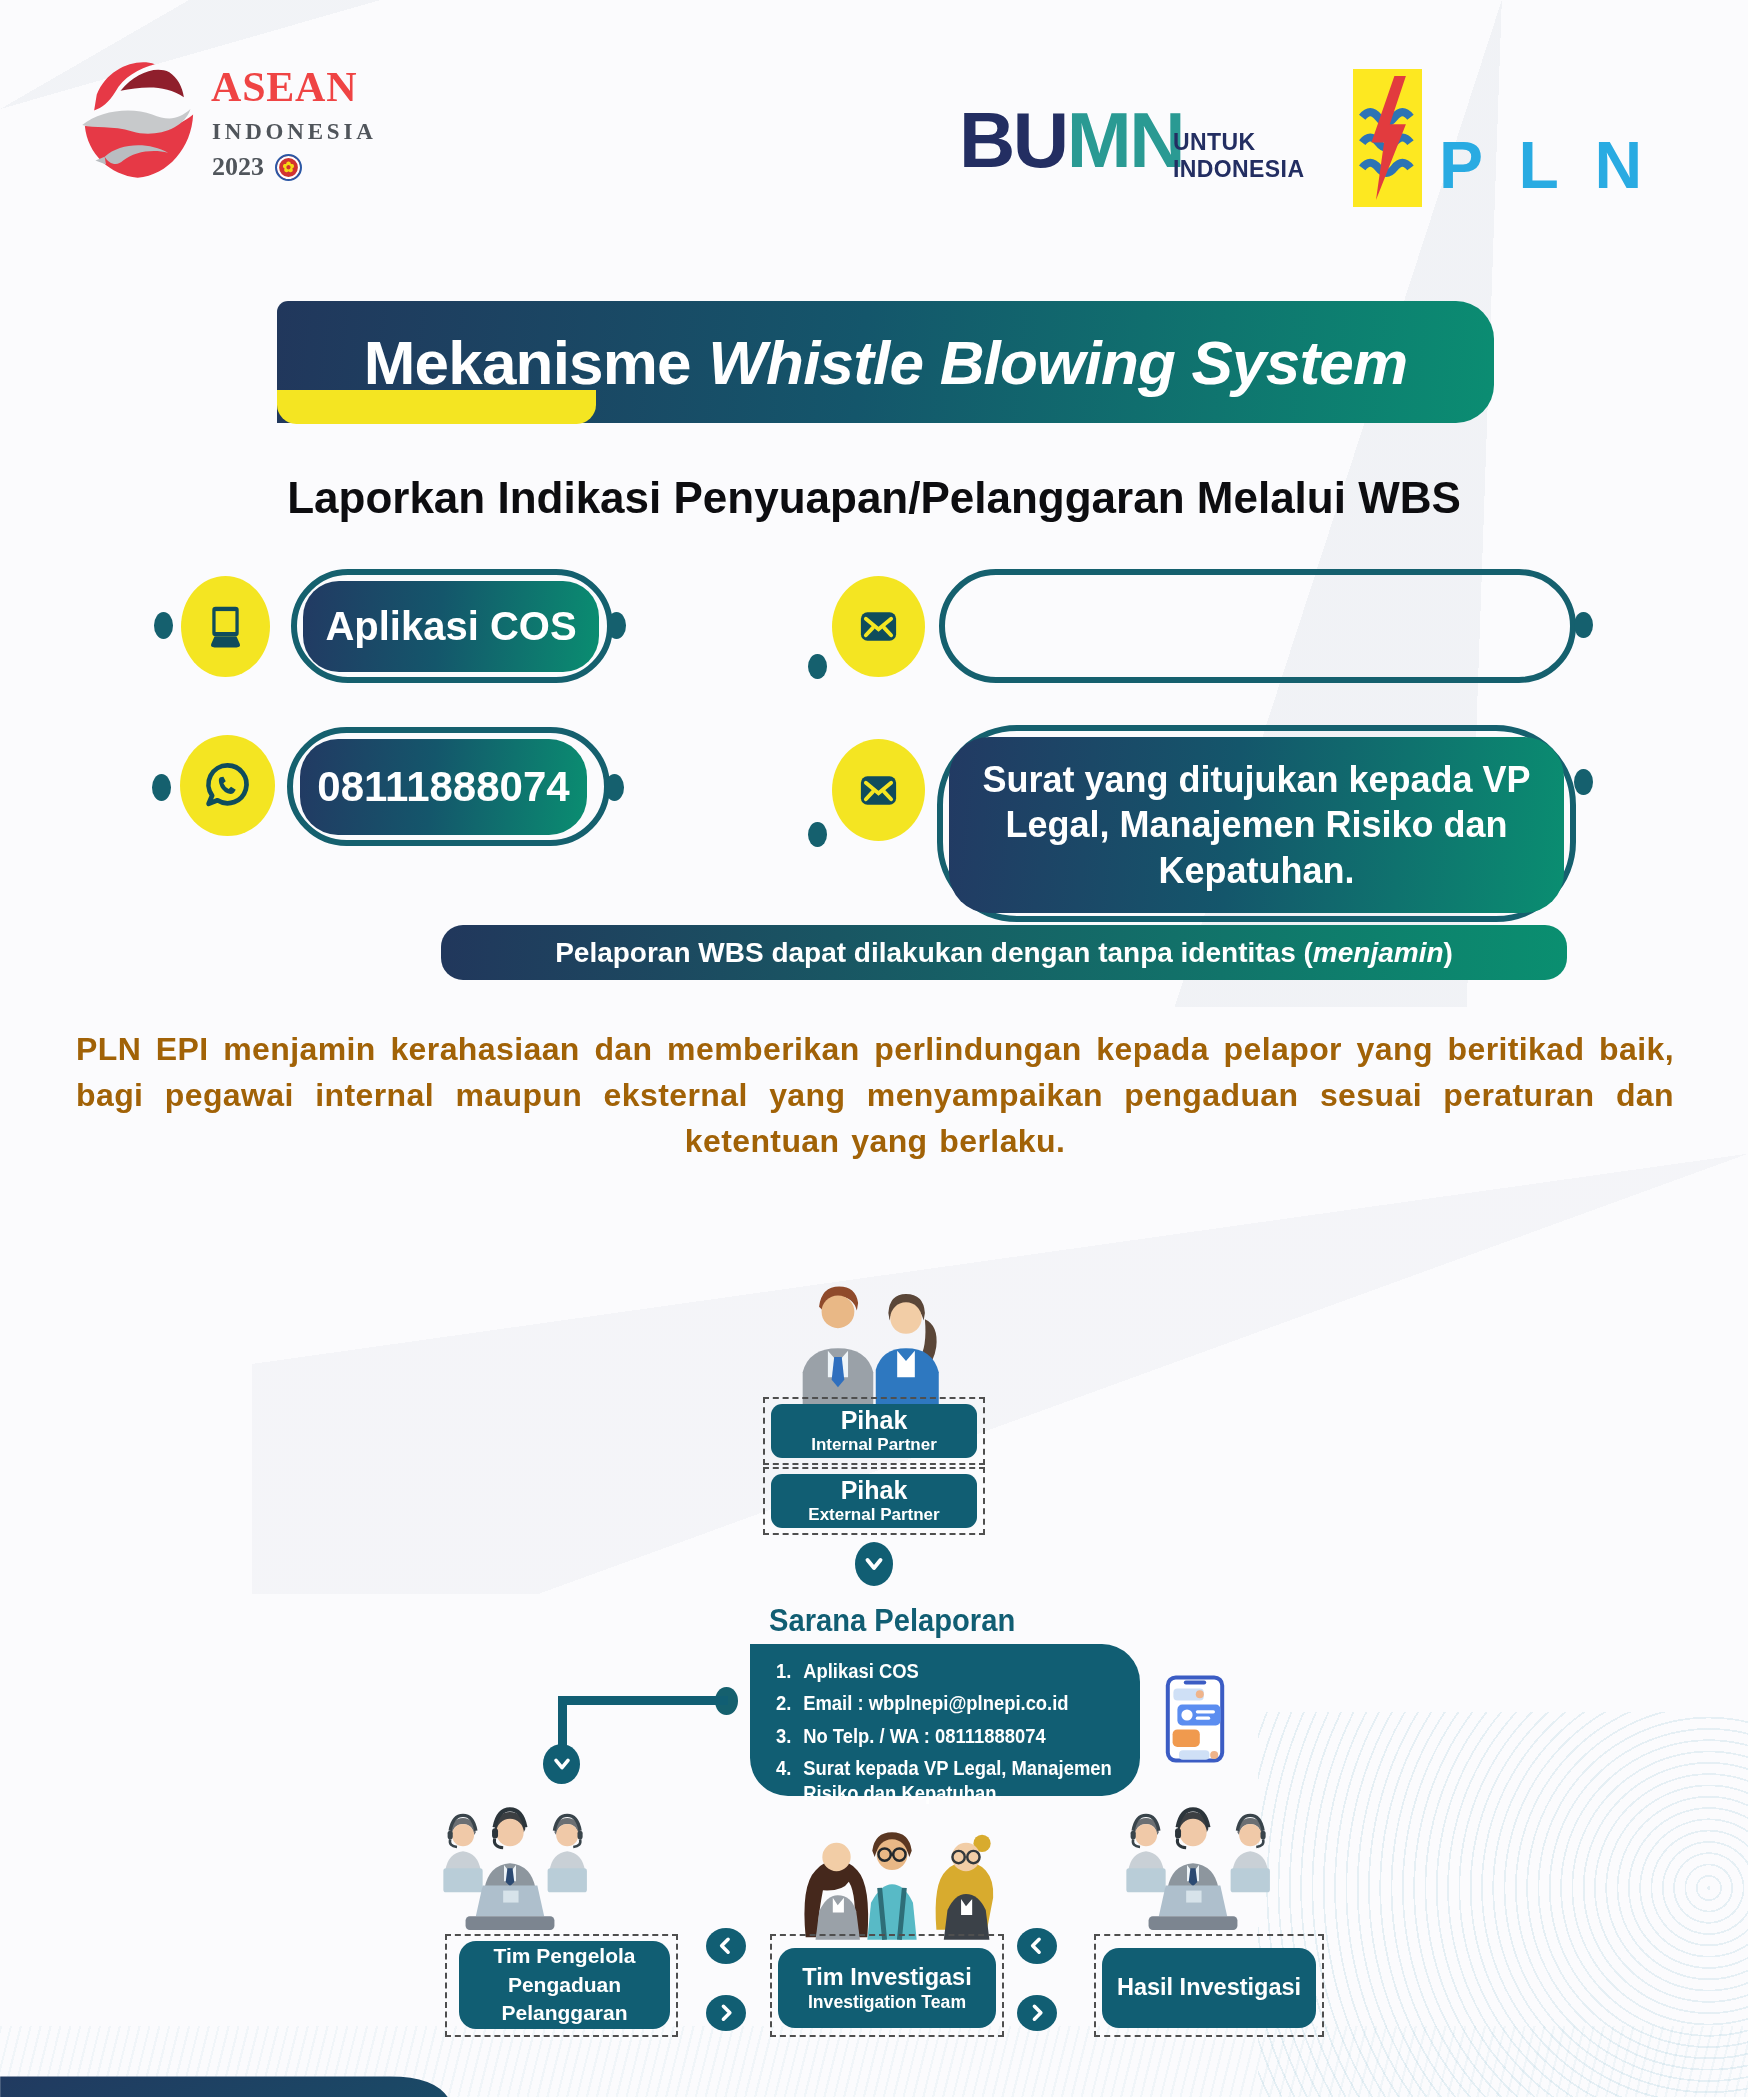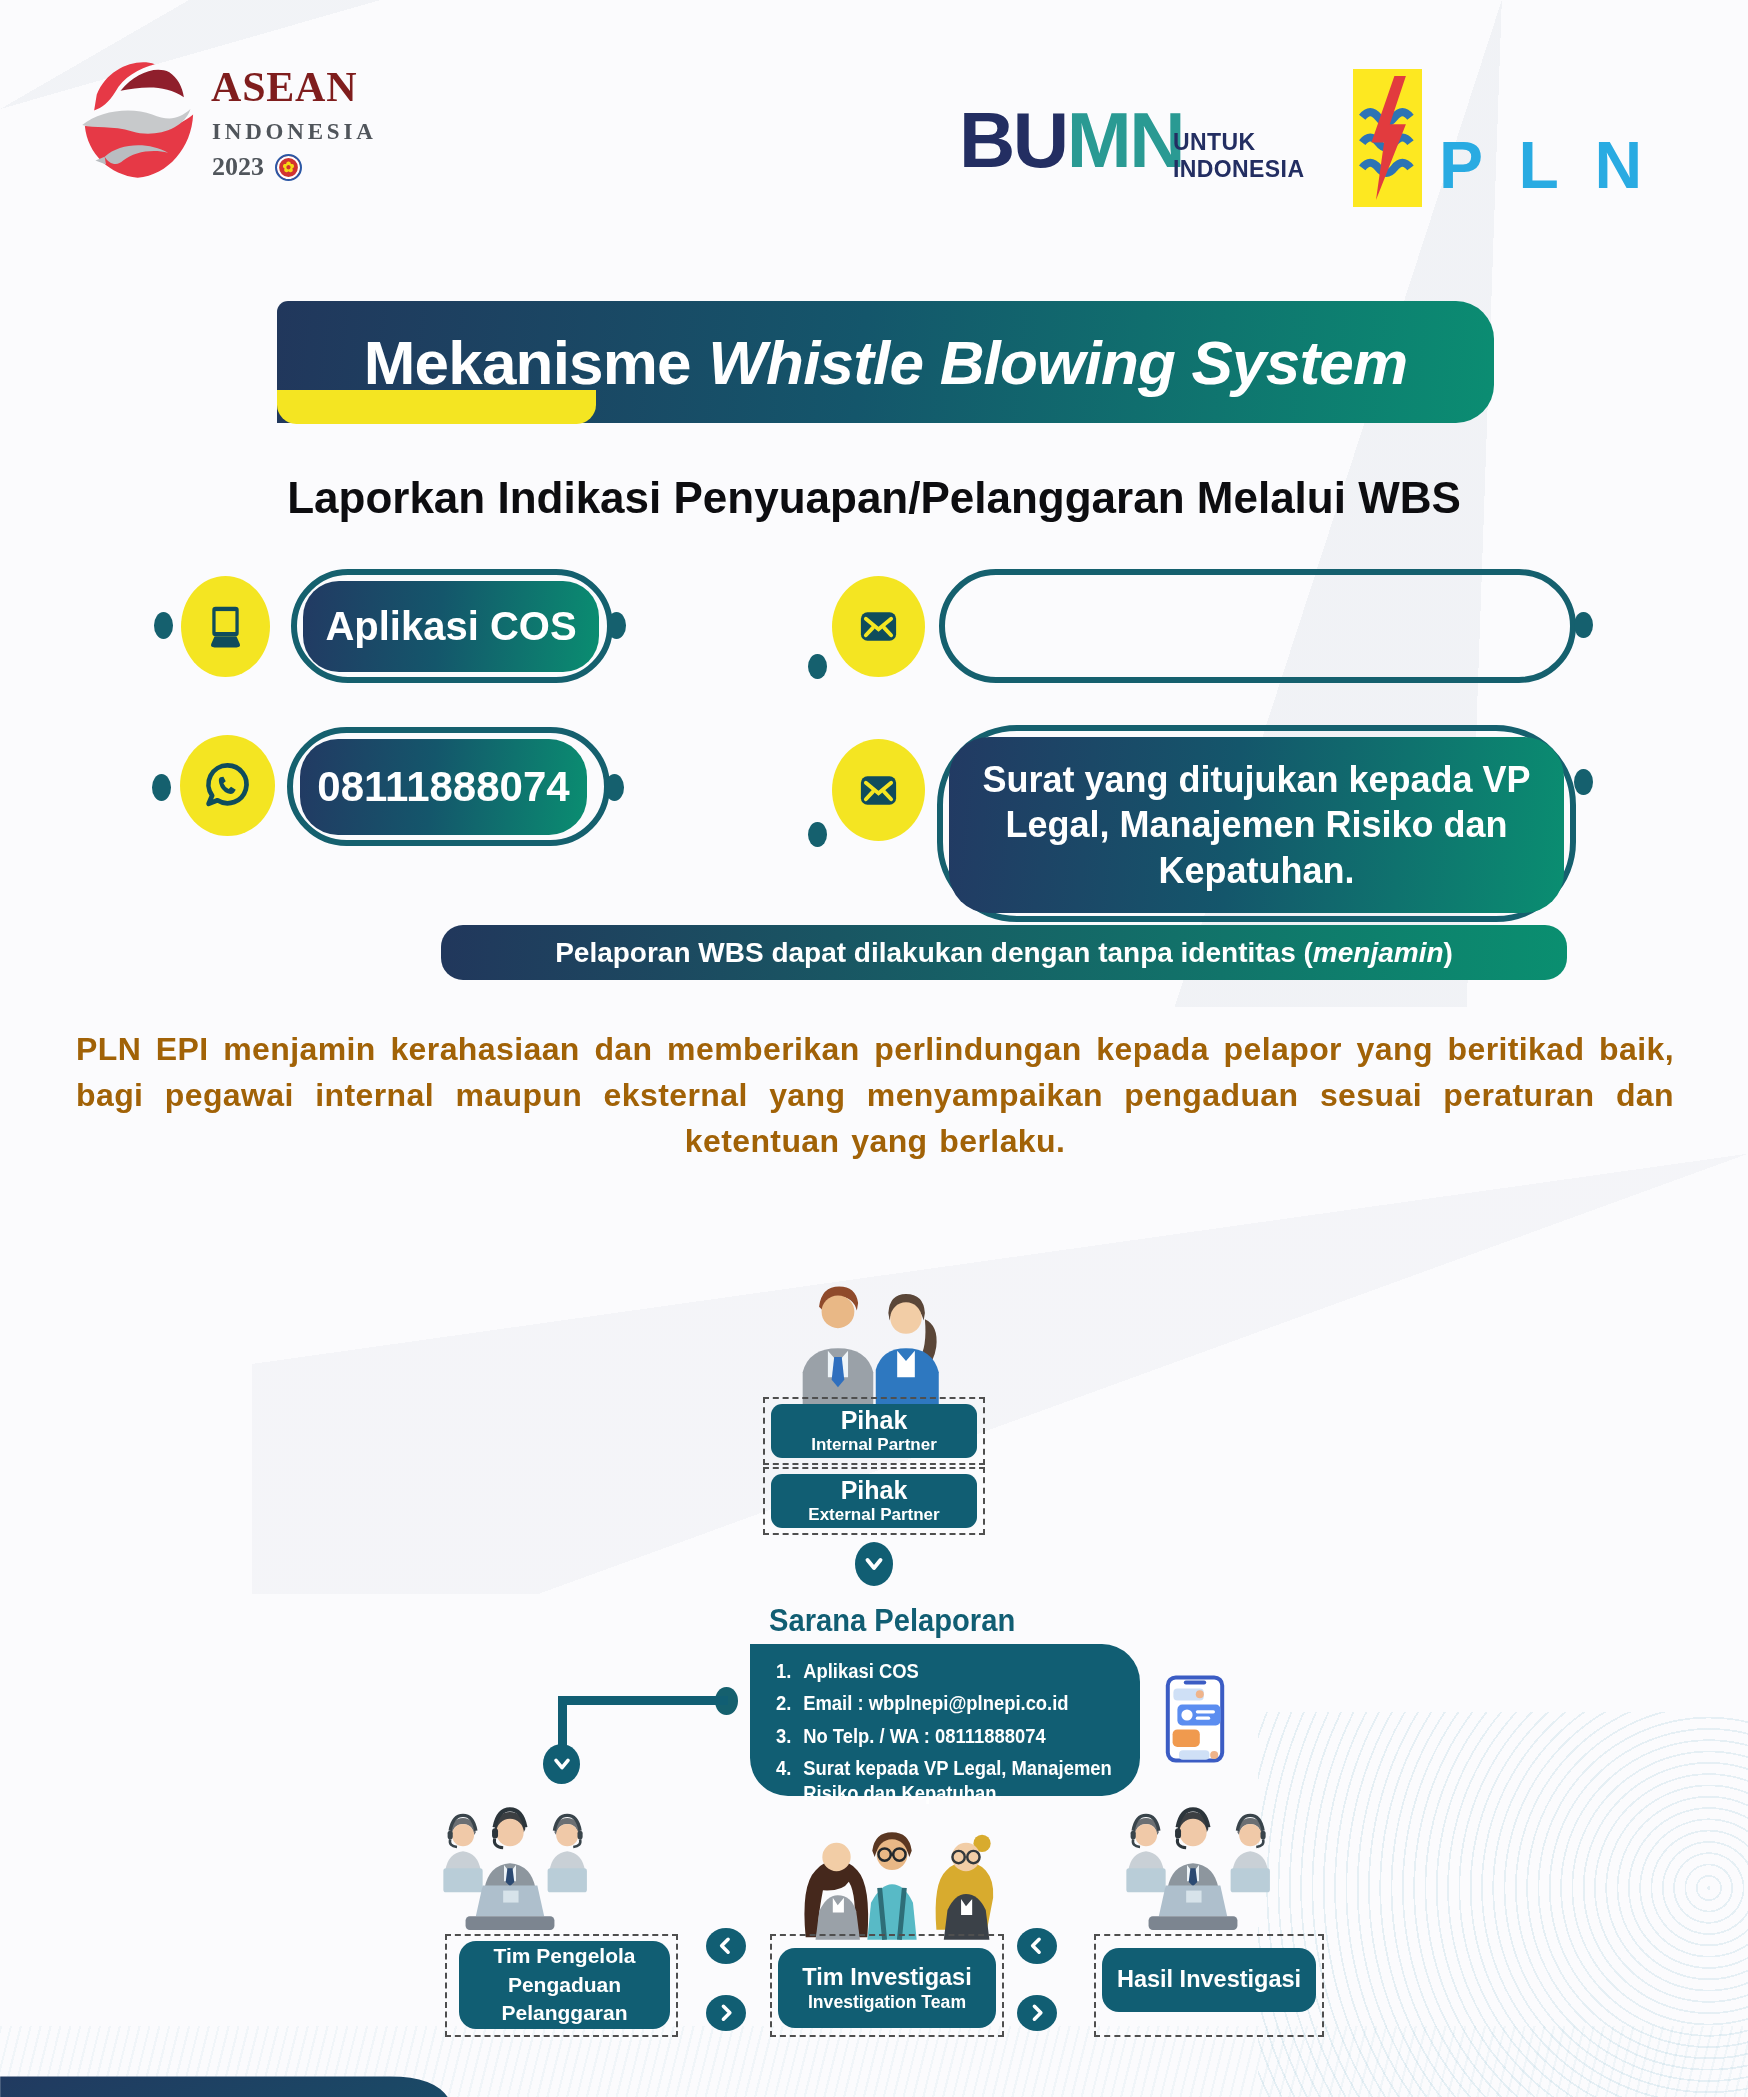--- a/index.html
+++ b/index.html
@@ -14,21 +14,21 @@
   .bg-tri2 { left:0; top:0; width:671px; height:1091px;
     background:conic-gradient(from 60deg at 0% 10%, #eff1f5 0deg 14deg, rgba(239,241,245,0) 14deg 360deg); opacity:.8; }
   .bg-tri3 { left:252px; top:965px; width:1496px; height:629px;
     background:conic-gradient(from 250deg at 100% 30%, #f1f2f6 0deg 12deg, rgba(241,242,246,0) 12deg 360deg); opacity:.7; }
   .fp-dots { left:1258px; top:1712px; width:490px; height:419px; opacity:.55;
     background:repeating-radial-gradient(circle at 92% 42%, rgba(109,173,196,.28) 0 1.7px, rgba(109,173,196,0) 1.7px 11.3px); }
   .wave-dots { left:0; top:2026px; width:1748px; height:88px; opacity:.5;
     background:repeating-linear-gradient(104deg, rgba(120,180,200,.16) 0 2.1px, rgba(120,180,200,0) 2.1px 9.6px); }
 
   
-  .asean-text { color:#7f1d1d; font-weight:bold; font-family:"Liberation Serif", serif; font-size:42px; letter-spacing:0.8px; }
+  .asean-text { color:#ef4444; font-weight:bold; font-family:"Liberation Serif", serif; font-size:42px; letter-spacing:0.8px; }
   .asean-sub { color:#50555b; font-family:"Liberation Serif", serif; font-size:23px; letter-spacing:3.8px; font-weight:bold; }
   .asean-year { color:#50555b; font-family:"Liberation Serif", serif; font-size:26px; font-weight:bold; }
   .asean-emblem { width:27px; height:27px; border-radius:50%; background:#d23330; border:2.9px solid #2b57a5; box-shadow:0 0 0 2.1px #fff inset; display:flex; align-items:center; justify-content:center; }
   .asean-emblem span { color:#f5d915; font-size:14.3px; font-weight:bold; line-height:1; }
   .bumn-bu { color:#232e62; font-weight:bold; font-size:78px; letter-spacing:-2.5px; }
   .bumn-mn { color:#2a9a93; font-weight:bold; font-size:78px; letter-spacing:-2.5px; }
   .bumn-tag { color:#232e62; font-weight:bold; font-size:23px; letter-spacing:0.4px; line-height:1.18; }
   .pln-name { color:#29abe2; font-weight:bold; font-size:66px; letter-spacing:9.2px; }
   .pln-sub { color:#196b80; font-size:39px; line-height:1.22; }
 
@@ -386,21 +386,21 @@
         <polyline points="24,9 13,20 24,31" fill="none" stroke="#fff" stroke-width="6" stroke-linecap="round" stroke-linejoin="round"></polyline>
       </svg>
   </div>
   <div class="abs chev" style="left:1017px; top:1995px; width:40px; height:36px;">
     <svg width="23.5" height="23.5" viewBox="0 0 40 40">
         <polyline points="16,9 27,20 16,31" fill="none" stroke="#fff" stroke-width="6" stroke-linecap="round" stroke-linejoin="round"></polyline>
       </svg>
   </div>
 
   <div class="abs dashed" style="left:1094px; top:1934px; width:230px; height:103px;"></div>
-  <div class="abs flow-box" style="left:1102px; top:1948px; width:214px; height:64px; border-radius:17px;">
+  <div class="abs flow-box" style="left:1102px; top:1948px; width:214px; height:80px; border-radius:17px;">
     <div class="team-title">Hasil Investigasi</div>
   </div>
 
   <svg class="abs" style="left:0; top:2071px;" width="680" height="159" viewBox="0 0 1620 379">
     <defs>
       <linearGradient id="fnav" x1="0" y1="0" x2="1" y2="0.6">
         <stop offset="0" stop-color="#213a60"></stop>
           <stop offset="1" stop-color="#14566b"></stop>
       </linearGradient>
     </defs>

